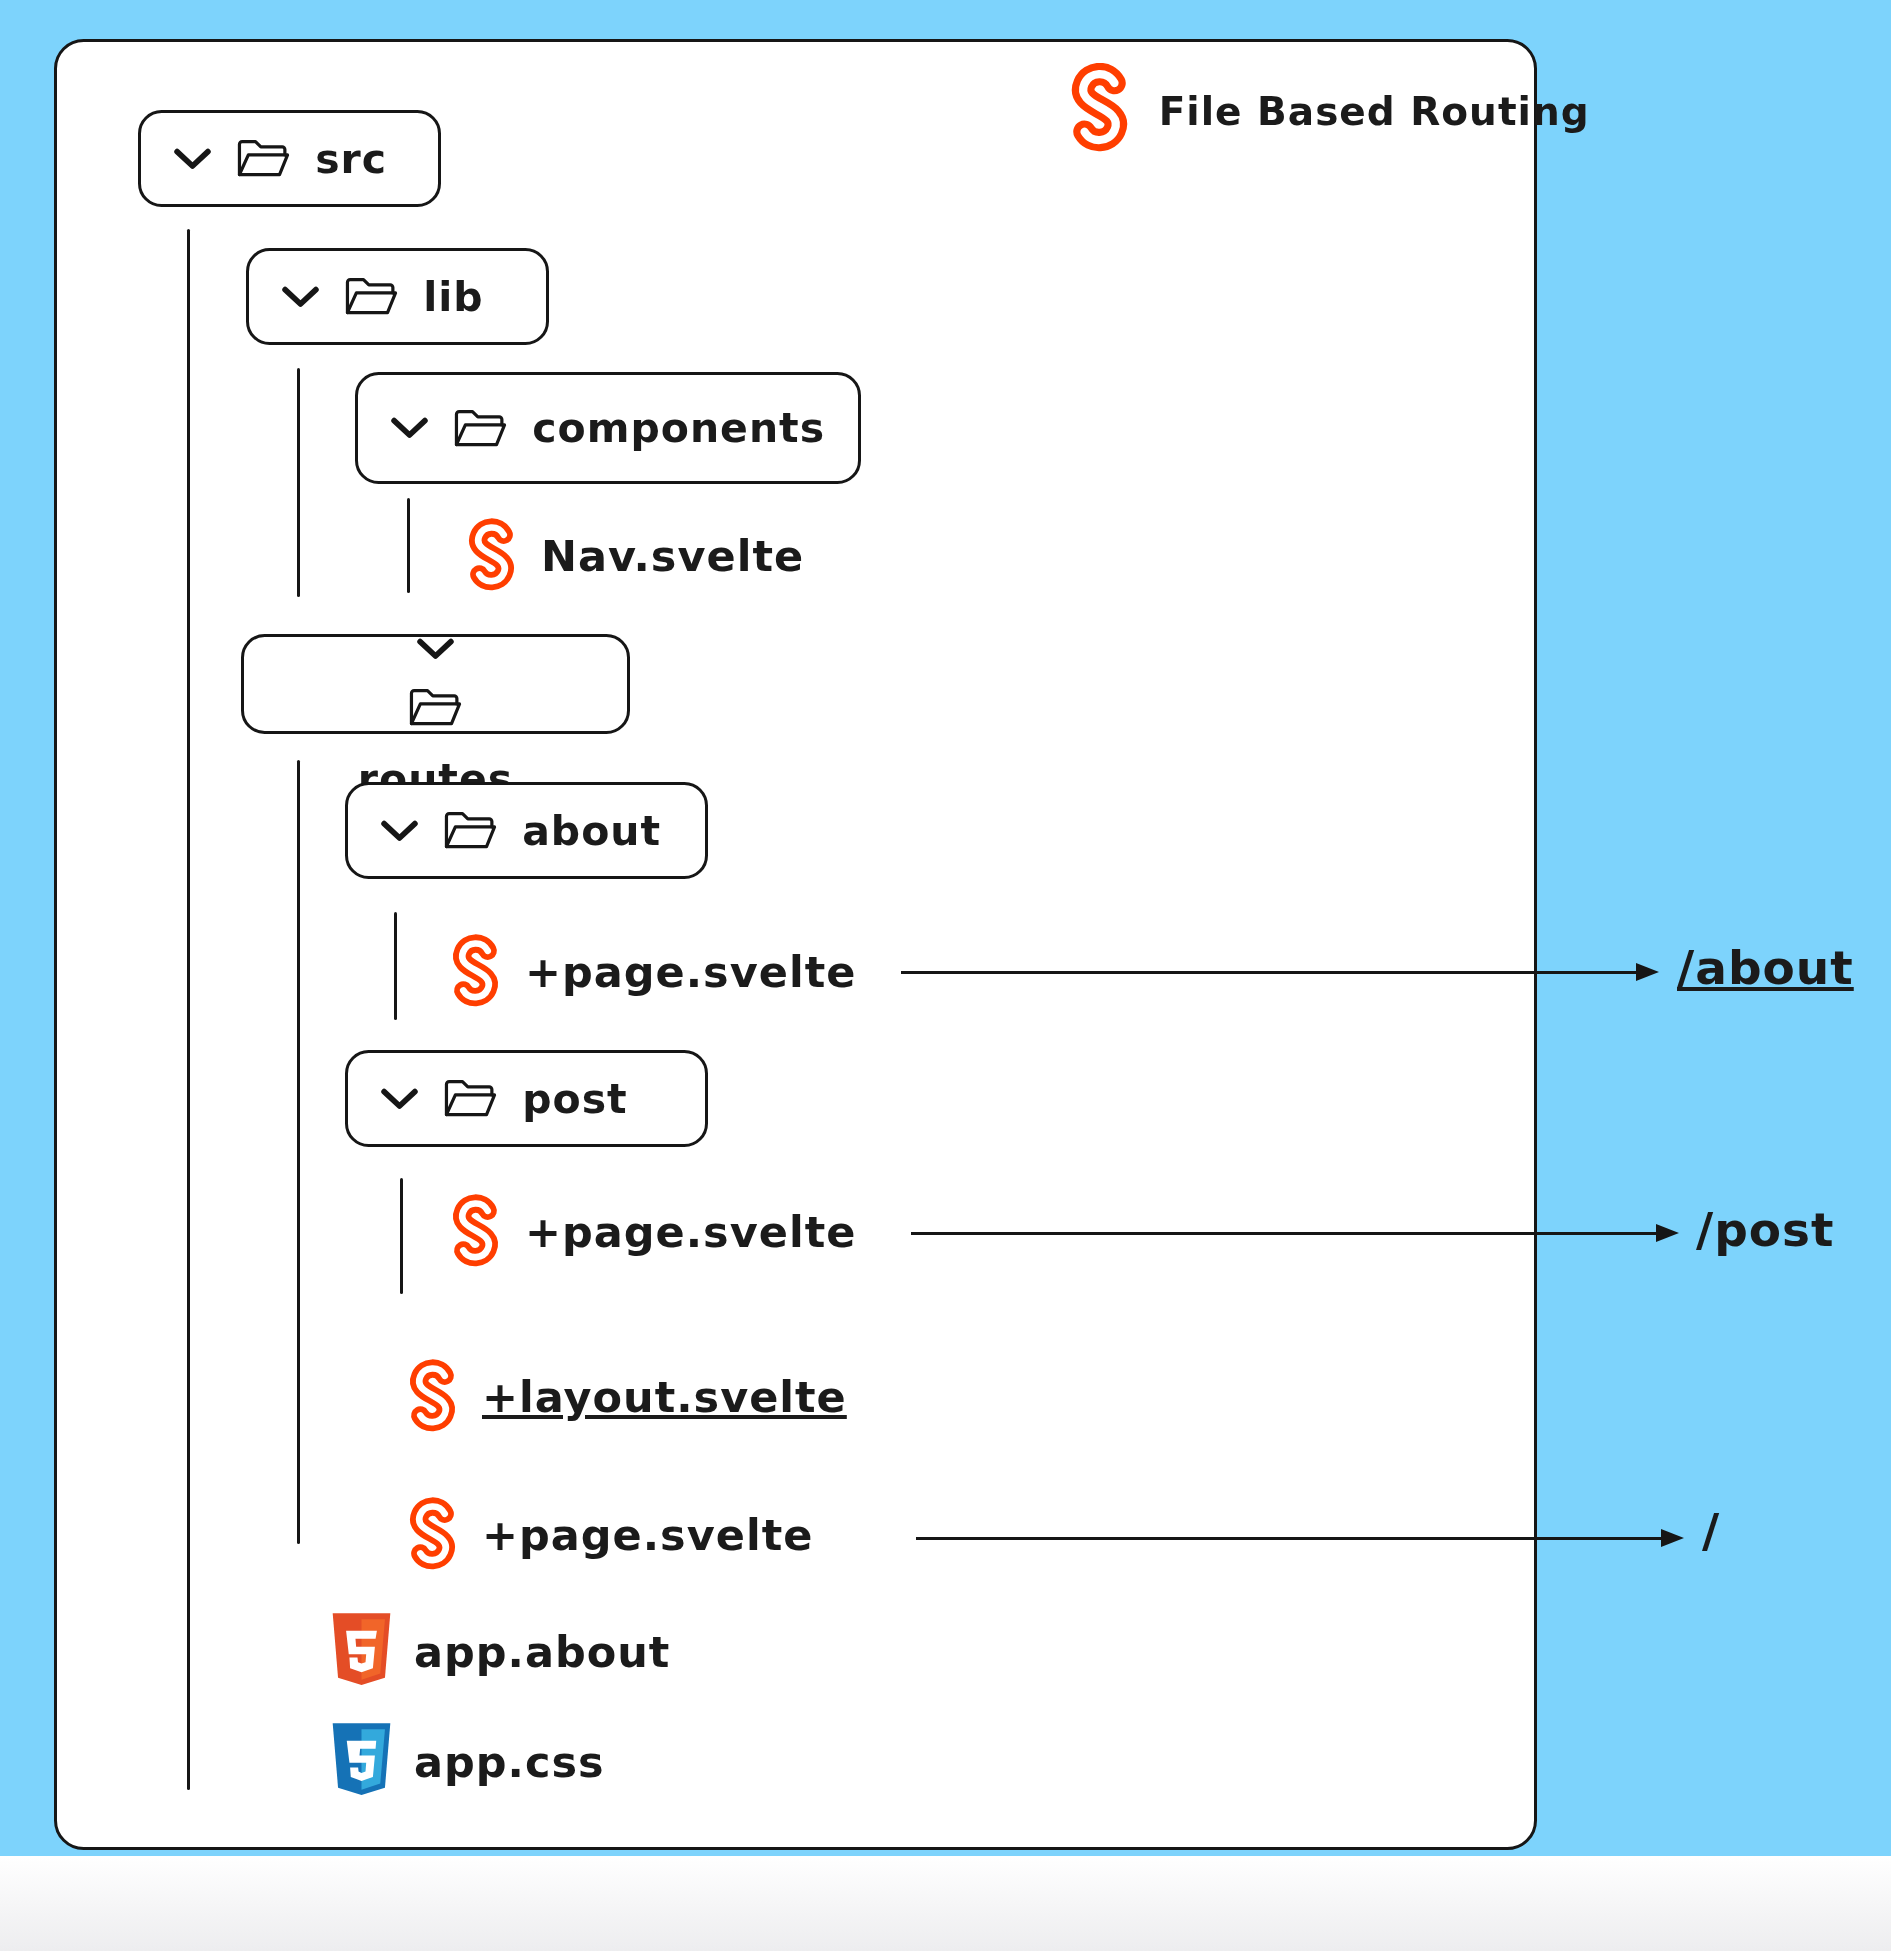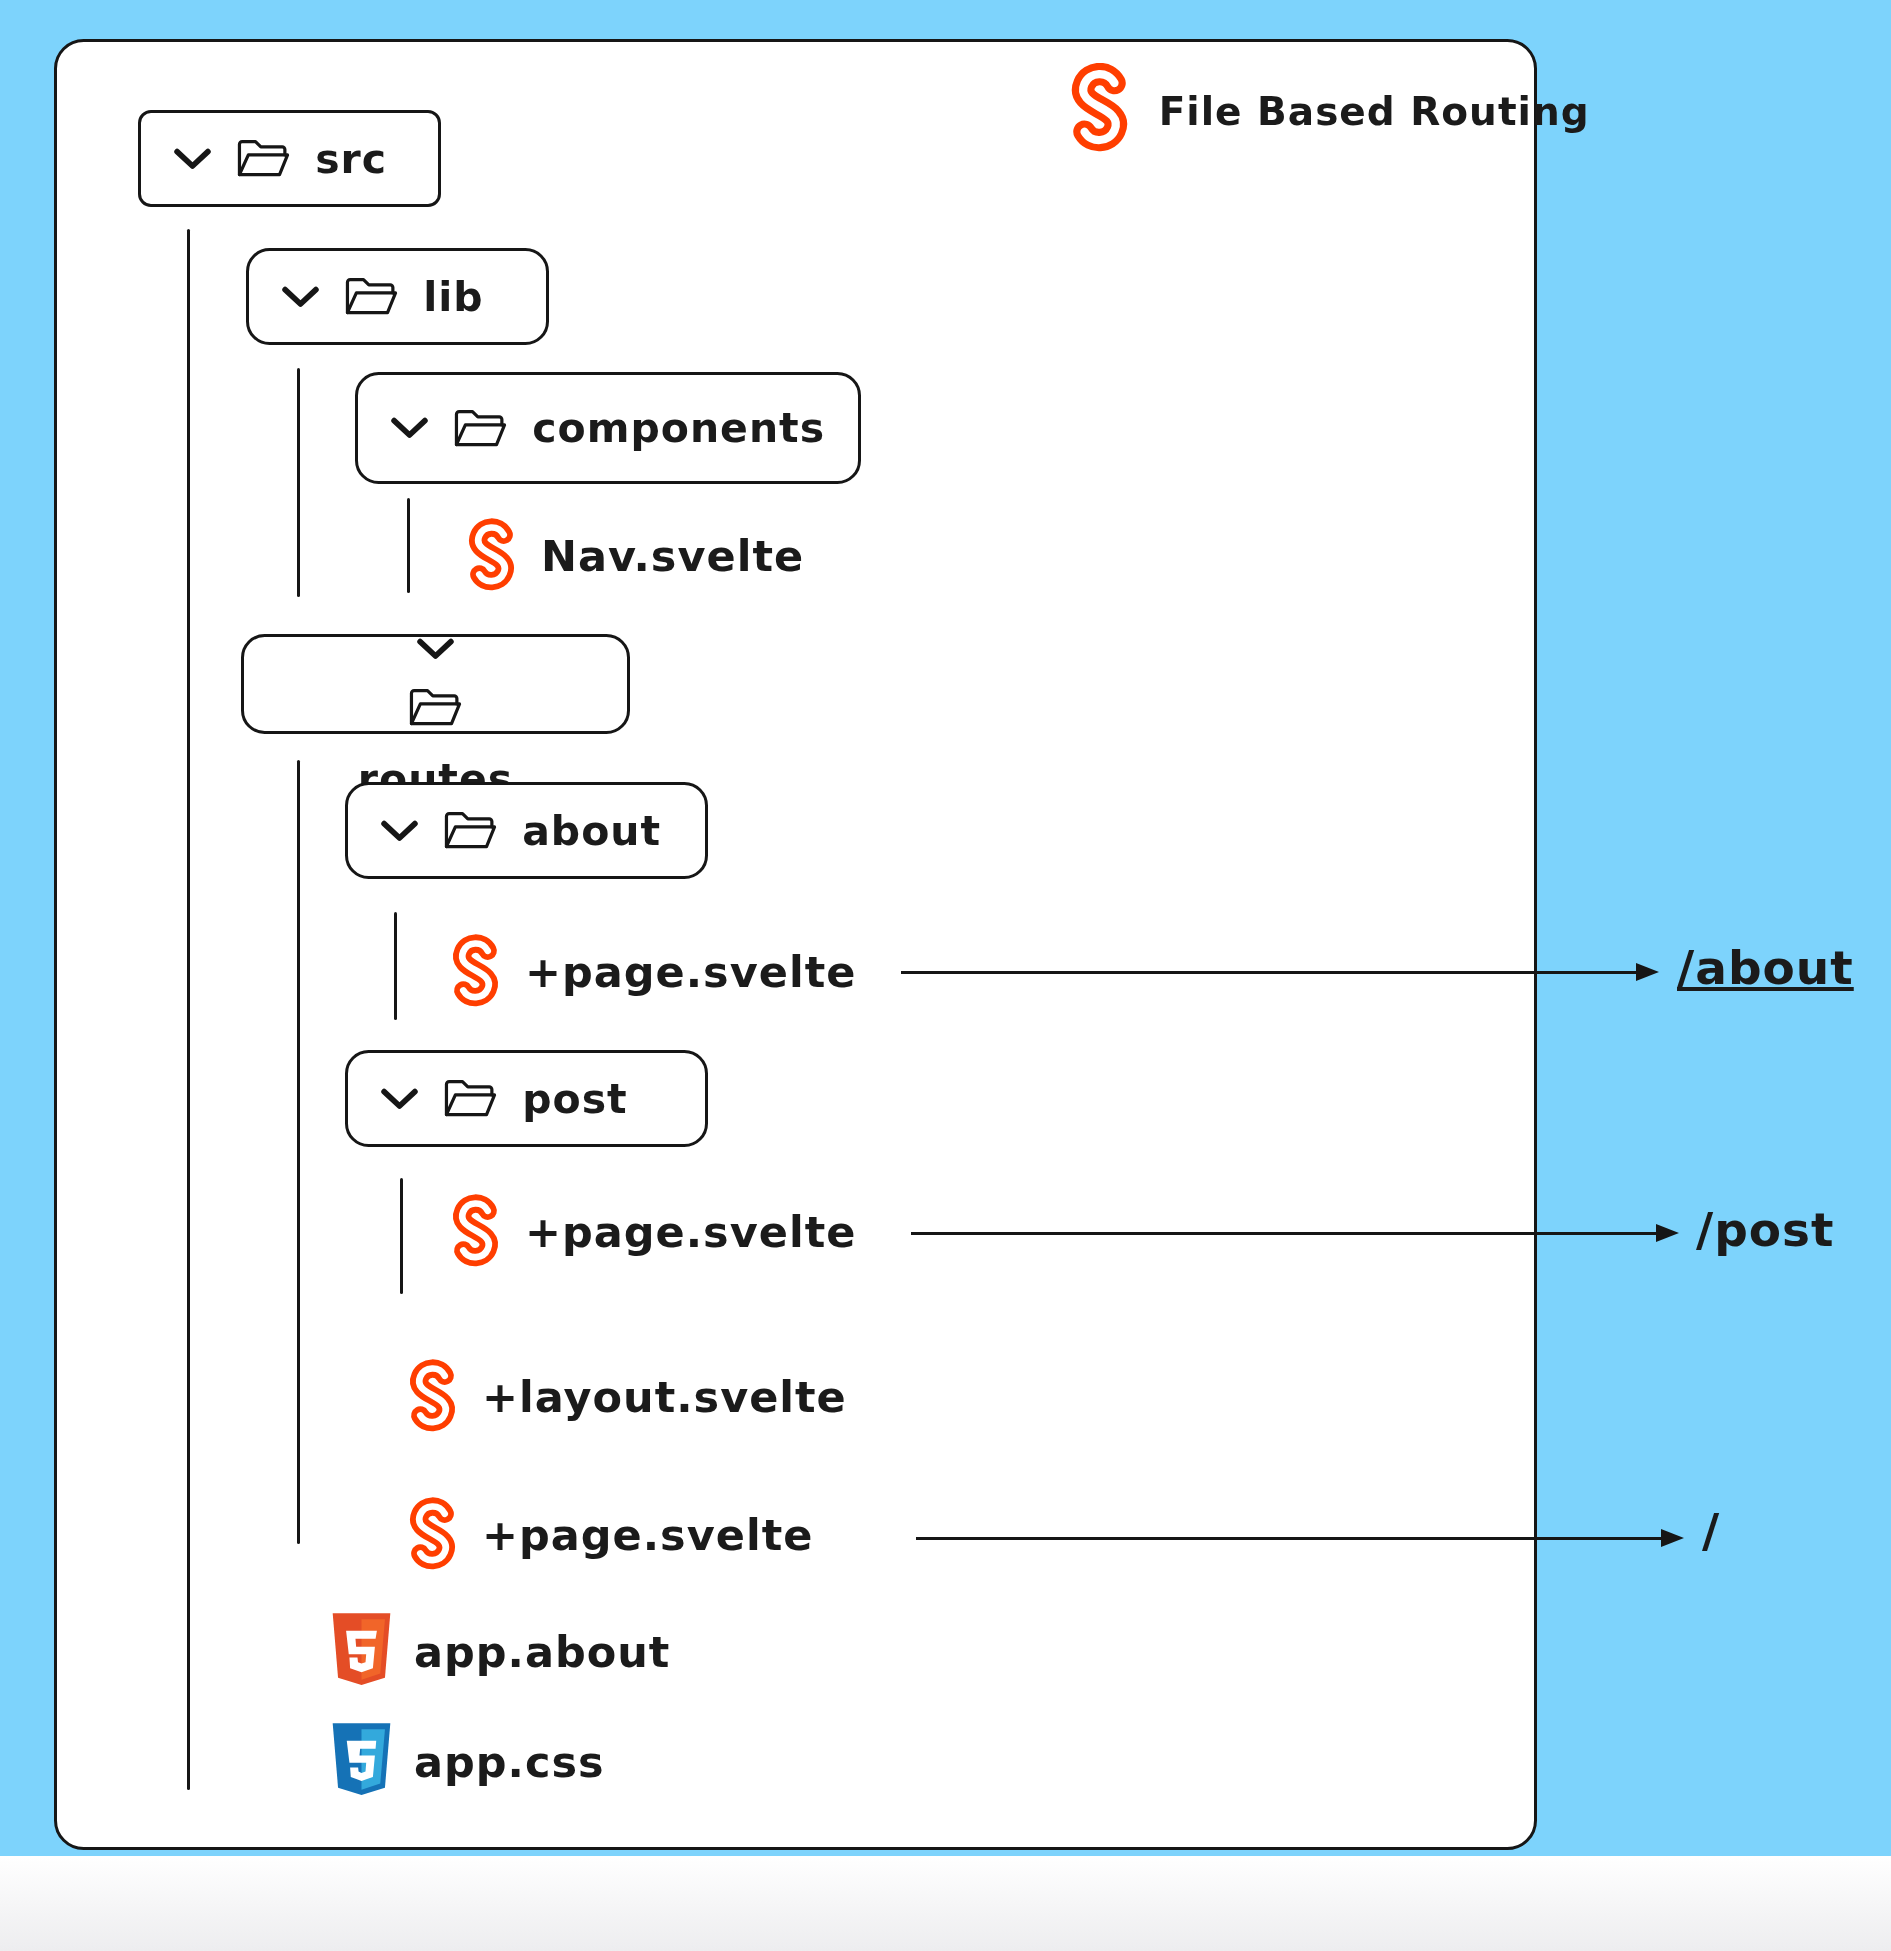--- a/index.html
+++ b/index.html
@@ -50,21 +50,21 @@
     <span class="title">File Based Routing</span>
   </div>
 
   <div class="rail" style="left:187px;top:229px;height:1561px;"></div>
   <div class="rail" style="left:297px;top:368px;height:229px;"></div>
   <div class="rail" style="left:407px;top:498px;height:95px;"></div>
   <div class="rail" style="left:297px;top:760px;height:784px;"></div>
   <div class="rail" style="left:394px;top:912px;height:108px;"></div>
   <div class="rail" style="left:400px;top:1178px;height:116px;"></div>
 
-  <div class="pill" style="left:138px;top:110px;min-width:303px;border-radius:13px;">
+  <div class="pill" style="left:138px;top:110px;min-width:303px;">
     <span class="ic">
   <svg width="37" height="23.6" viewBox="0 0 36 22" fill="none" stroke="#161616" stroke-width="5.5" stroke-linecap="round" stroke-linejoin="round">
           <polyline points="3,4 18,18 33,4"></polyline>
         </svg>
 </span>
     <span class="ic">
   <svg width="57" height="47" viewBox="0 0 64 52" fill="none" stroke="#161616" stroke-width="3.6" stroke-linecap="round" stroke-linejoin="round">
     <path d="M5 44 V10 a3 3 0 0 1 3-3 h15 l6 6 h24 a3 3 0 0 1 3 3 v6"></path>
     <path d="M5 44 l10-22 h44 l-9 22 z"></path>
   </svg>
@@ -170,21 +170,21 @@
   <div class="filerow" style="left:445px;top:1194px;">
     <span class="ic">
   <svg width="61" height="75" viewBox="0 0 100 120">
     <path d="M70 26 C61 9 37 11 30 27 C23 43 37 51 50 58 C63 65 77 73 70 89 C63 105 39 107 30 91" fill="none" stroke="#ff3e00" stroke-width="30" stroke-linecap="round"></path>
     <path d="M70 26 C61 9 37 11 30 27 C23 43 37 51 50 58 C63 65 77 73 70 89 C63 105 39 107 30 91" fill="none" stroke="#ffffff" stroke-width="11" stroke-linecap="round"></path>
   </svg>
 </span>
     <span class="label">+page.svelte</span>
   </div>
 
-  <div class="filerow" style="left:402px;top:1359px;">
+  <div class="filerow" style="left:402px;top:1359px;text-decoration:underline;">
     <span class="ic">
   <svg width="61" height="75" viewBox="0 0 100 120">
     <path d="M70 26 C61 9 37 11 30 27 C23 43 37 51 50 58 C63 65 77 73 70 89 C63 105 39 107 30 91" fill="none" stroke="#ff3e00" stroke-width="30" stroke-linecap="round"></path>
     <path d="M70 26 C61 9 37 11 30 27 C23 43 37 51 50 58 C63 65 77 73 70 89 C63 105 39 107 30 91" fill="none" stroke="#ffffff" stroke-width="11" stroke-linecap="round"></path>
   </svg>
 </span>
     <span class="label">+layout.svelte</span>
   </div>
 
   <div class="filerow" style="left:402px;top:1497px;">

